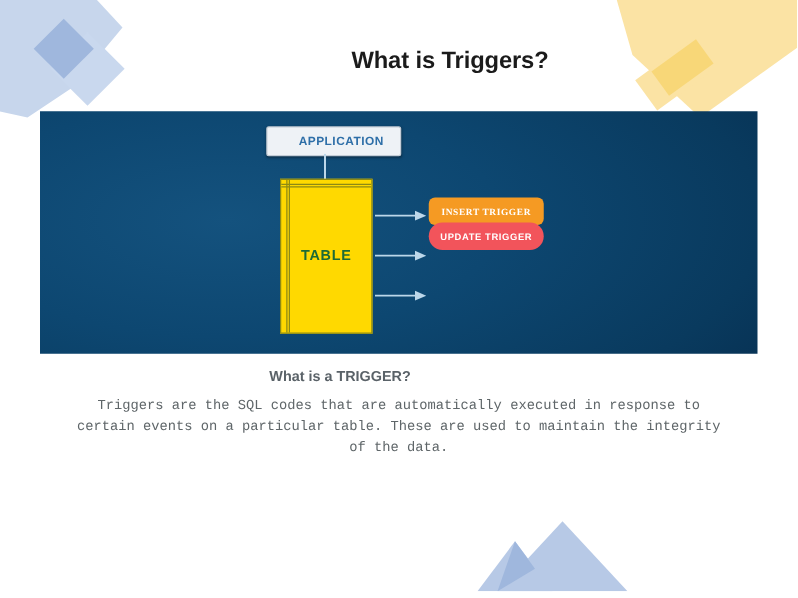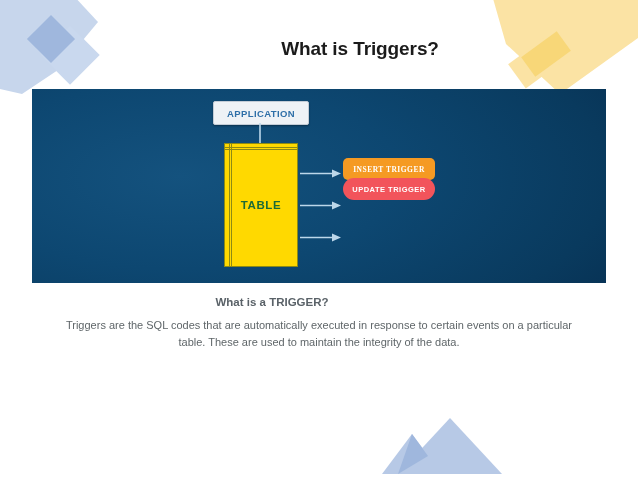--- a/index.html
+++ b/index.html
@@ -60,20 +60,21 @@
     top: 12px;
     width: 94px;
     height: 22px;
     background: #eef2f6;
     border: 1px solid #c3ccd6;
     border-radius: 2px;
     box-shadow: 0 1px 2px rgba(0,0,0,0.35);
     display: flex;
     align-items: center;
     justify-content: center;
+    padding-left: 12px;
   }
   #application-label {
     font-size: 9.5px;
     font-weight: bold;
     color: #2e6fa8;
     letter-spacing: 0.4px;
   }
 
   
   #app-to-table-arrow {
@@ -169,20 +170,21 @@
   }
   #caption-body {
     position: absolute;
     left: 59px;
     top: 317px;
     width: 520px;
     text-align: center;
     font-size: 11px;
     line-height: 1.55;
     color: #5f6669;
+    font-family: Liberation Mono, monospace;
   }
 </style>
 </head>
 <body>
 
 <div id="slide">
 
   <div class="deco" id="deco-topleft">
     <svg width="120" height="110" viewBox="0 0 120 110" xmlns="http://www.w3.org/2000/svg">
       <polygon points="-10,0 76,0 102,28 62,76 26,100 -10,92" fill="#c7d6ec"></polygon>

